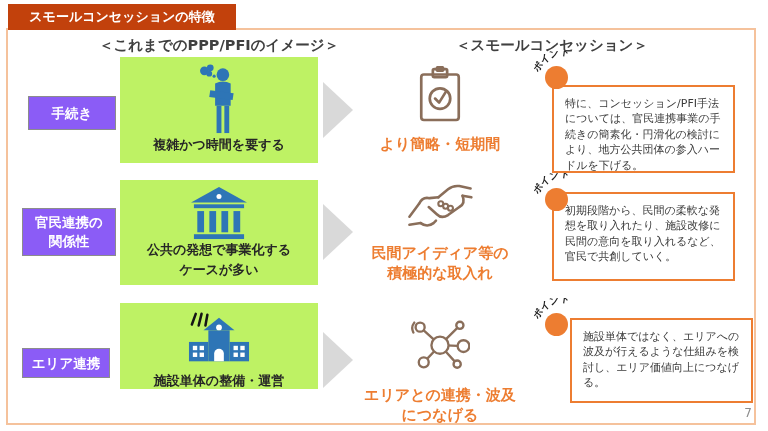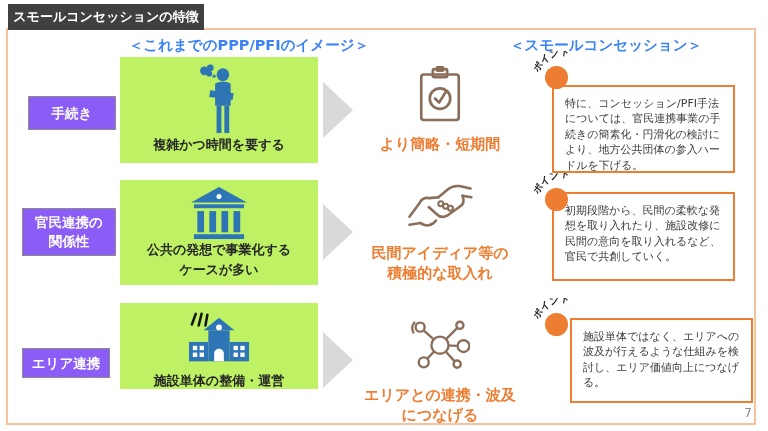--- a/index.html
+++ b/index.html
@@ -1,19 +1,19 @@
 <!DOCTYPE html>
 <html><head>
 <meta charset="utf-8">
 <style>
   html,body{margin:0;padding:0;background:#fff;}
   body{width:768px;height:431px;position:relative;font-family:"DejaVu Sans","Liberation Sans",sans-serif;color:#222;overflow:hidden;}
   .frame{position:absolute;left:6px;top:28px;width:750px;height:397px;border:2px solid #F5C29C;background:#fff;box-sizing:border-box;}
-  .badge{position:absolute;left:8px;top:4px;width:196px;height:26px;background:#404040;color:#fff;font-weight:bold;font-size:13px;display:flex;align-items:center;justify-content:center;z-index:3;}
-  .col-header{position:absolute;top:36px;width:300px;text-align:right;font-size:14.5px;font-weight:bold;color:#3b82f6;}
+  .badge{position:absolute;left:8px;top:4px;width:228px;height:26px;background:#c2410c;color:#fff;font-weight:bold;font-size:13px;display:flex;align-items:center;justify-content:center;z-index:3;}
+  .col-header{position:absolute;top:36px;width:300px;text-align:center;font-size:14.5px;font-weight:bold;color:#404040;}
   .col-header.left{left:69px;}
   .col-header.right{left:402px;}
   .label-box{position:absolute;background:#8b5cf6;border:1px solid #8C8C8C;color:#fff;font-weight:bold;font-size:13.5px;display:flex;align-items:center;justify-content:center;text-align:center;white-space:pre-line;line-height:1.4;box-sizing:border-box;z-index:2;}
   .gray-box{position:absolute;left:120px;width:198px;background:#bef264;display:flex;flex-direction:column;align-items:center;padding:6px 6px 9px;box-sizing:border-box;}
   .icon-wrap{flex:1;display:flex;align-items:center;justify-content:center;}
   .gray-caption{font-size:13px;font-weight:bold;color:#262626;text-align:center;white-space:pre-line;line-height:1.5;}
   .arrow{position:absolute;left:323px;width:0;height:0;border-top:28px solid transparent;border-bottom:28px solid transparent;border-left:30px solid #D9D9D9;}
   .concept{position:absolute;left:350px;width:180px;display:flex;flex-direction:column;align-items:center;justify-content:center;gap:7px;box-sizing:border-box;}
   .concept-text{font-size:15px;font-weight:bold;color:#ED7D31;text-align:center;white-space:pre-line;line-height:1.32;}
   .point-circle{position:absolute;left:545px;width:23px;height:23px;border-radius:50%;background:#ED7D31;z-index:2;}

